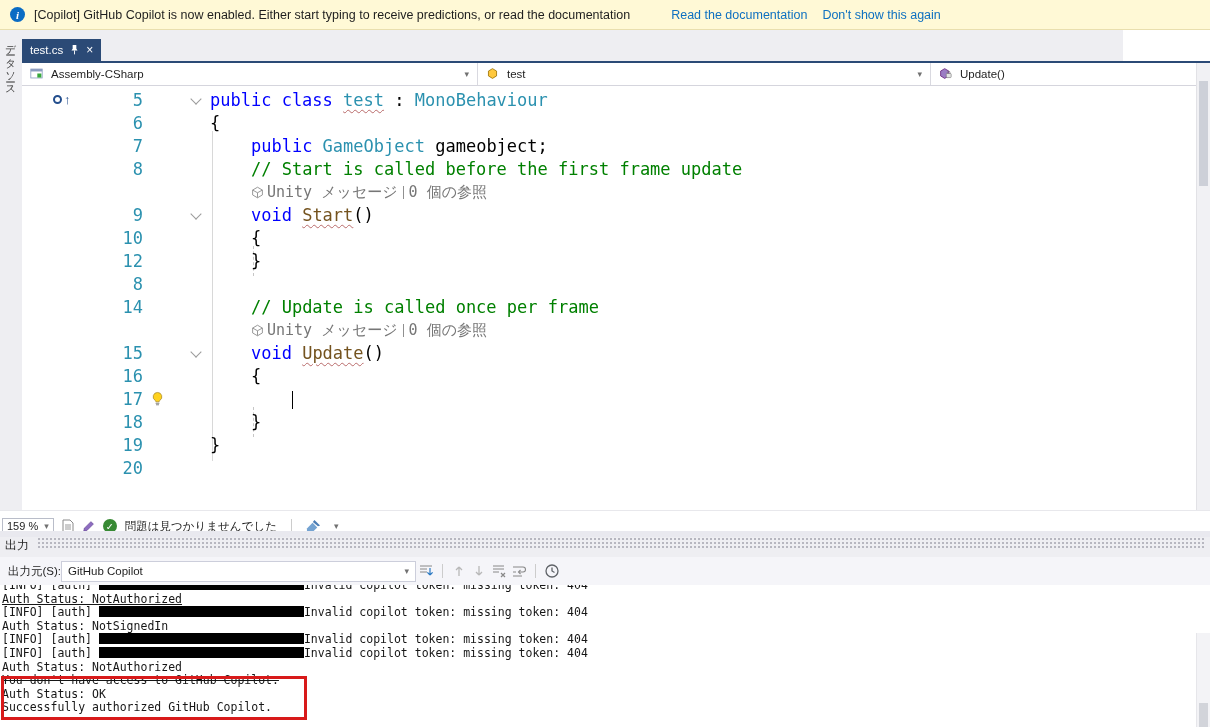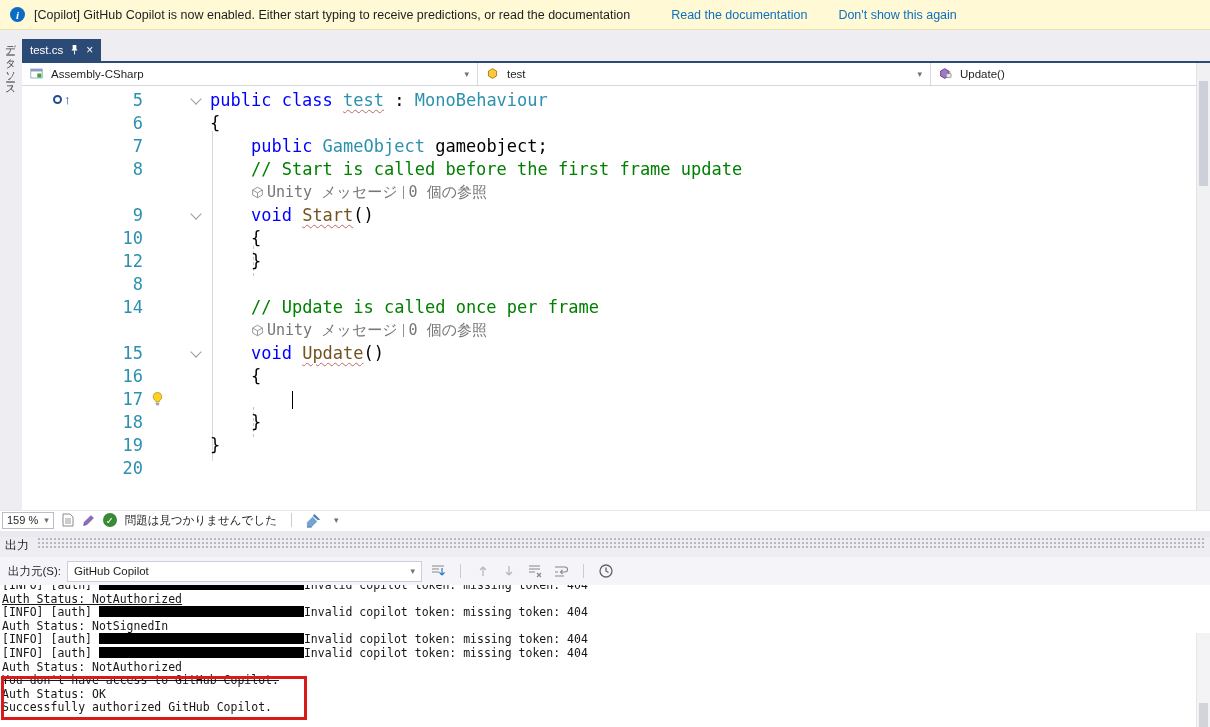--- a/index.html
+++ b/index.html
@@ -2,26 +2,26 @@
 <html><head>
 <meta charset="utf-8">
 <style>
 *{box-sizing:border-box;margin:0;padding:0}
 html,body{width:1210px;height:727px}
 body{font-family:"Liberation Sans",sans-serif;background:#fff;position:relative;overflow:hidden;color:#1e1e1e}
 
 .notif{height:30px;background:#fff9d6;border-bottom:1px solid #e9dfae;display:flex;align-items:center;padding:0 10px;font-size:12.5px;gap:9px}
 .info-ic{width:15px;height:15px;border-radius:50%;background:#0a6cc4;color:#fff;display:flex;align-items:center;justify-content:center;font:italic bold 11px "Liberation Serif",serif;flex:none}
 .notif-link{color:#0e70c0;cursor:pointer}
-.l1{margin-left:32px}.l2{margin-left:22px}
+.l1{margin-left:32px}.l2{margin-left:6px}
 
 .sidestrip{position:absolute;left:0;top:30px;width:22px;height:480px;background:#eeeef2;display:flex;justify-content:center}
 .side-label{writing-mode:vertical-rl;text-orientation:upright;font-size:10.5px;color:#424242;margin-top:7px;letter-spacing:1px;cursor:pointer}
 
-.tabwell{position:absolute;left:22px;top:30px;width:1188px;height:31px;background:#eeeef2;display:flex;align-items:flex-end}
+.tabwell{position:absolute;left:22px;top:30px;width:1101px;height:31px;background:#eeeef2;display:flex;align-items:flex-end}
 .tab{height:22px;background:#2b4a76;color:#fff;display:flex;align-items:center;gap:7px;padding:0 8px;font-size:11.5px;cursor:pointer}
 .tab .x{font-size:12px;line-height:1;cursor:pointer}
 .accent{position:absolute;left:22px;top:61px;width:1188px;height:2px;background:#2b4a76}
 
 .navbar{position:absolute;left:22px;top:63px;width:1188px;height:23px;background:#fff;border-bottom:1px solid #d5d5dd;display:flex;font-size:11.5px}
 .navcombo{display:flex;align-items:center;padding:0 8px;border-right:1px solid #d9d9e0;cursor:pointer}
 .navcombo:last-child{border-right:none;flex:1}
 .s1{width:456px}.s2{width:453px}
 .navcombo .lbl{margin-left:8px}
 .arr{color:#717171;font-size:9px;margin-left:auto;padding-left:10px}
@@ -45,34 +45,34 @@
 .cline{flex:1;white-space:pre;font:17px/23px "DejaVu Sans Mono",monospace;color:#000}
 .cline.lens{display:flex;align-items:center;padding-left:41px;font-size:15px;color:#767676}
 .lenscube{display:inline-flex;margin-right:3px}
 .lensdiv{width:1px;height:13px;background:#909090;margin:0 5px;display:inline-block}
 .tk-kw{color:#0000ff}.tk-ty{color:#2b91af}.tk-cm{color:#008000}.tk-me{color:#74531f}.tk-pl{color:#000}
 .tk-sq{text-decoration-line:underline;text-decoration-style:wavy;text-decoration-color:#b96b6b;text-decoration-thickness:1px;text-underline-offset:3px}
 .caret{display:inline-block;width:1.5px;height:18px;background:#000;vertical-align:-4px}
 .vscroll{position:absolute;left:1196px;top:63px;width:14px;height:447px;background:#f1f1f4;border-left:1px solid #e2e2e6;cursor:pointer}
 .vscroll .thumb{margin:18px 2px 0;height:105px;background:#cdd0d8}
 
-.estatus{position:absolute;left:0;top:510px;width:1210px;height:17px;background:#fff;border-top:1px solid #e8e8ec;display:flex;align-items:center;gap:8px;padding:9px 2px;font-size:11.5px}
+.estatus{position:absolute;left:0;top:510px;width:1210px;height:17px;background:#fff;border-top:1px solid #e8e8ec;display:flex;align-items:center;gap:8px;padding:15px 2px;font-size:11.5px}
 .zoomcombo{border:1px solid #b9bdc9;background:#fff;height:17px;display:flex;align-items:center;padding:0 4px;gap:6px;font-size:11px;cursor:pointer}
 .zoomcombo .arr{padding-left:0;margin-left:0}
 .sicon{display:inline-flex;align-items:center;cursor:pointer}
 .okc{width:14px;height:14px;border-radius:50%;background:#388a34;color:#fff;display:inline-flex;align-items:center;justify-content:center;font-size:9.5px;flex:none}
 .vsep{width:1px;height:14px;background:#ccc;margin:0 6px}
 .broom .arr{font-size:9px;color:#717171;margin-left:3px}
 
 .splitter{position:absolute;left:0;top:531px;width:1210px;height:6px;background:#e9e9ef;cursor:row-resize}
 .outpanel{position:absolute;left:0;top:537px;width:1210px;height:190px;background:#f5f5f9}
 .oheader{height:20px;display:flex;align-items:flex-start;padding:0 5px;gap:8px;background:#eeeef2}
 .otitle{font-size:12px;color:#1e1e1e}
 .grip{flex:1;height:12px;background-image:radial-gradient(#b7b7c0 1px,transparent 1px);background-size:4px 4px;cursor:grab}
-.otoolbar{height:28px;display:flex;align-items:center;padding:0 8px;gap:6px;font-size:11.5px;background:#f5f5f9}
+.otoolbar{height:28px;display:flex;align-items:center;padding:0 8px;gap:0;font-size:11.5px;background:#f5f5f9}
 .ocombo{width:355px;height:21px;border:1px solid #cccedb;background:#fff;display:flex;align-items:center;padding:0 6px;gap:6px;cursor:pointer}
 .oarr{color:#717171;font-size:9px;margin-left:auto}
 .oticon{display:inline-flex;align-items:center;justify-content:center;width:20px;height:20px;cursor:pointer}
 .outtext{position:relative;height:142px;background:#fff;overflow:hidden;padding-left:2px}
 .oline{white-space:pre;font:11.5px/13.6px "DejaVu Sans Mono",monospace;color:#161616;height:13.6px}
 .oline.clipped{margin-top:-6px}
 .redact{display:inline-block;width:205px;height:11px;background:#000;vertical-align:-1px}
 .uline{text-decoration:underline}
 .strike{text-decoration:line-through}
 .annot{position:absolute;left:1px;top:91px;width:306px;height:44px;border:3px solid #d81a1a;pointer-events:none}

